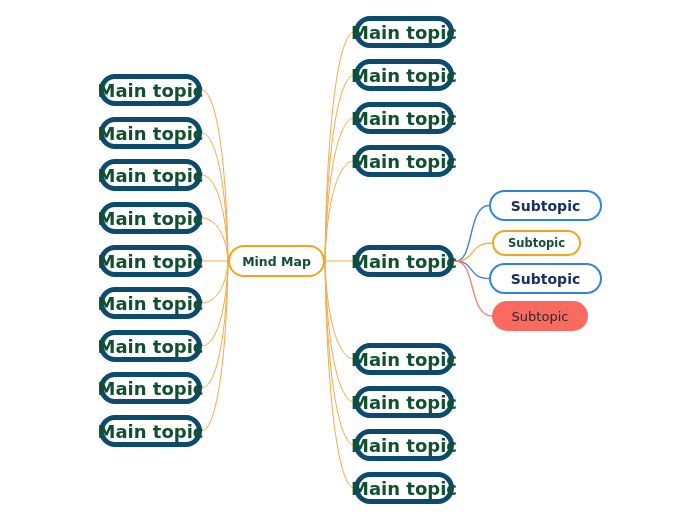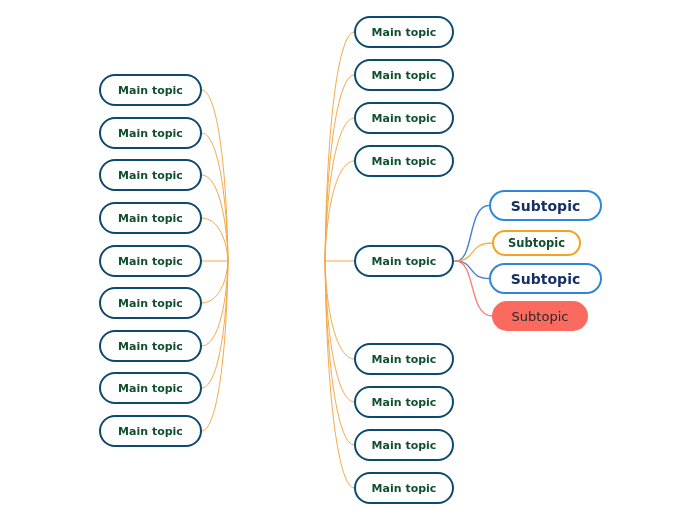--- a/index.html
+++ b/index.html
@@ -34,25 +34,25 @@
     box-sizing: border-box;
     display: flex;
     align-items: center;
     justify-content: center;
     white-space: nowrap;
     background: #ffffff;
     user-select: none;
   }
   
   .node.main {
-    border: 2px solid #0c4a6e;
+    border: 5px solid #0c4a6e;
     border-radius: 999px;
     color: #10502f;
     font-weight: bold;
-    font-size: 11px;
+    font-size: 18px;
   }
   
   .node.root {
     border: 2.5px solid #f5a21d;
     border-radius: 999px;
     color: #10502f;
     font-weight: bold;
     font-size: 12.5px;
   }
   
@@ -123,13 +123,14 @@
     <div class="node main" style="left: 354px; top: 145px; width: 100px; height: 32px;">Main topic</div>
     <div class="node main" style="left: 354px; top: 245px; width: 100px; height: 32px;">Main topic</div>
     <div class="node main" style="left: 354px; top: 343px; width: 100px; height: 32px;">Main topic</div>
     <div class="node main" style="left: 354px; top: 386px; width: 100px; height: 32px;">Main topic</div>
     <div class="node main" style="left: 354px; top: 429px; width: 100px; height: 32px;">Main topic</div>
     <div class="node main" style="left: 354px; top: 472px; width: 100px; height: 32px;">Main topic</div>
     <div class="node sub-blue" style="left: 489px; top: 190px; width: 113px; height: 31px;">Subtopic</div>
     <div class="node sub-orange" style="left: 492px; top: 230px; width: 89px; height: 26px;">Subtopic</div>
     <div class="node sub-blue" style="left: 489px; top: 263px; width: 113px; height: 31px;">Subtopic</div>
     <div class="node sub-red" style="left: 492px; top: 301px; width: 96px; height: 30px;">Subtopic</div>
+    <div class="node root" style="left: 228px; top: 245px; width: 97px; height: 32px;">Mind Map</div>
   </div>
 
 </body></html>

